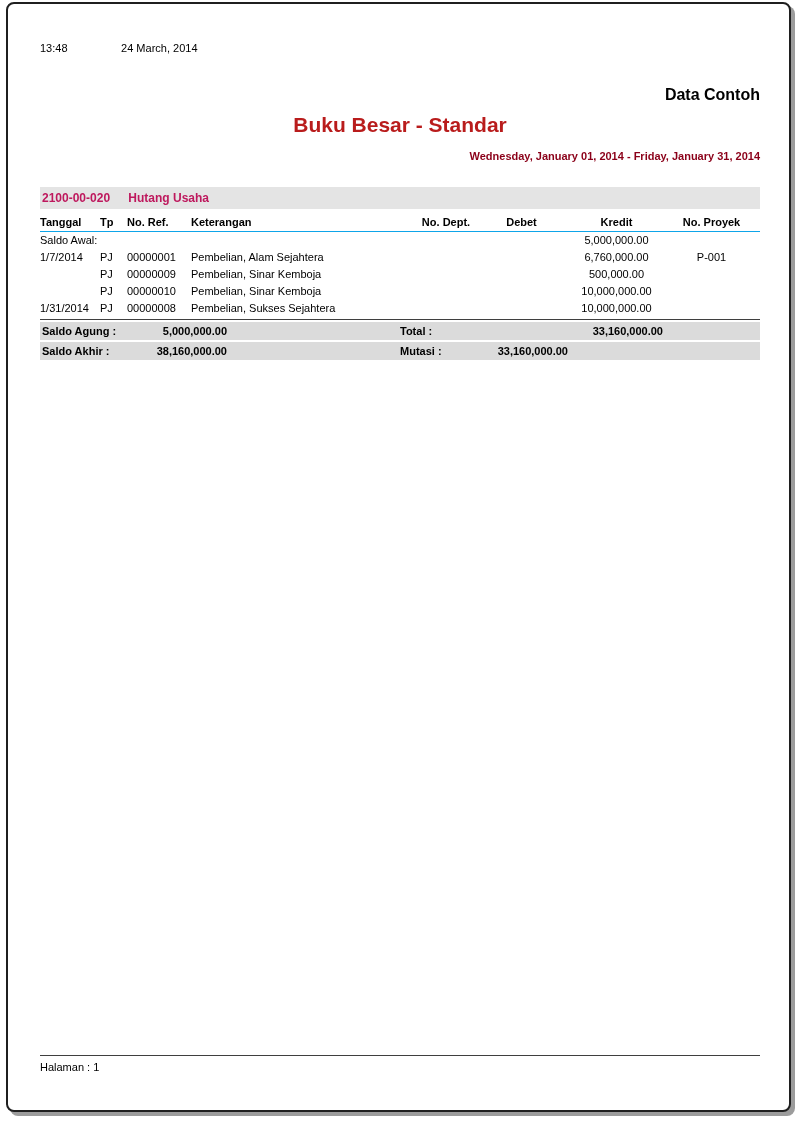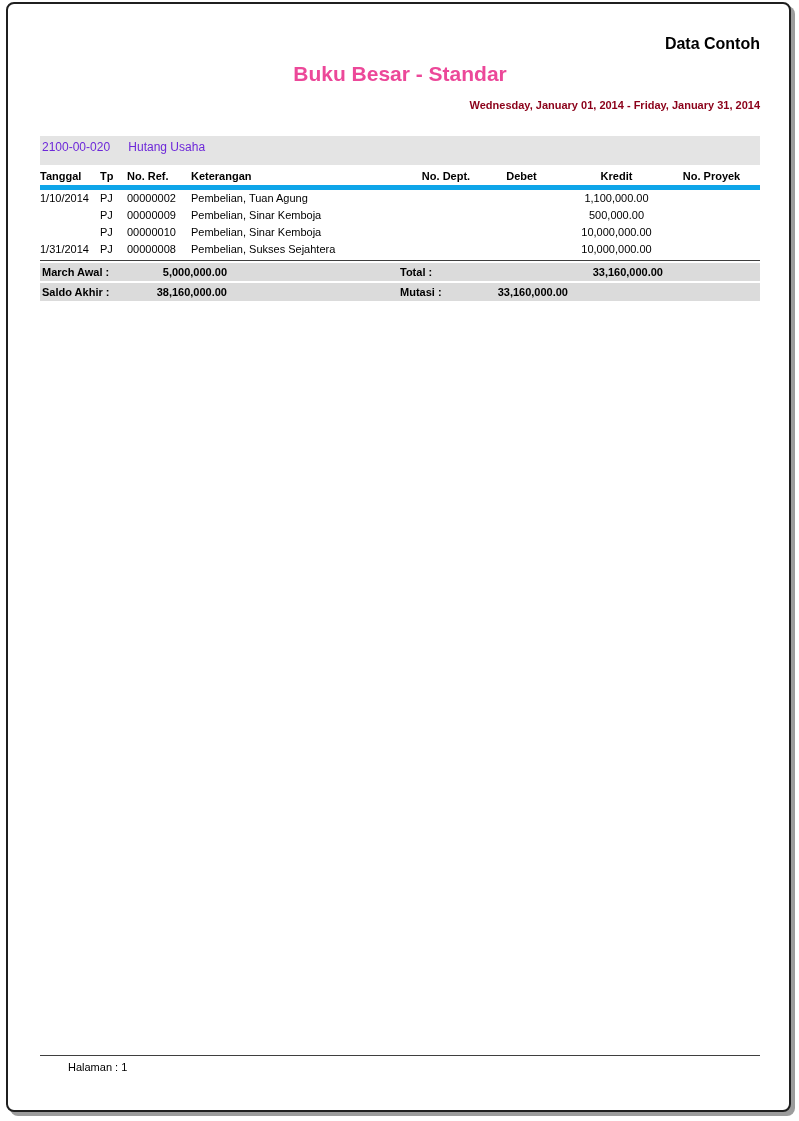--- a/index.html
+++ b/index.html
@@ -9,63 +9,67 @@
     position:absolute; left:6px; top:2px; width:785px; height:1110px;
     background:#fff; border:2px solid #1f1f1f; border-radius:8px;
     box-shadow:4px 4px 0 0 #9c9c9c; overflow:hidden;
   }
   .content { margin-left:32px; width:720px; }
 
   .meta-row { margin-top:38px; font-size:11px; line-height:13px; }
   .meta-time { display:inline-block; width:78px; }
 
   .company { margin-top:30px; text-align:right; font-size:16px; font-weight:bold; line-height:20px; }
-  .title   { margin-top:6px;  text-align:center; font-size:21px; font-weight:bold; line-height:28px; color:#ec4899; }
+  .title   { margin-top:6px;  text-align:center; font-size:21px; font-weight:bold; line-height:28px; color:#b91c1c; }
   .period  { margin-top:10px; text-align:right; font-size:11px; font-weight:bold; line-height:14px; color:#8B0019; }
 
-  .account-band { margin-top:24px; height:29px; line-height:22px; background:#E4E4E4;
-    font-size:12px; font-weight:normal; color:#6d28d9; }
+  .account-band { margin-top:24px; height:22px; line-height:22px; background:#E4E4E4;
+    font-size:12px; font-weight:bold; color:#be185d; }
   .account-band .code { display:inline-block; margin-left:2px; width:83px; }
 
   table.ledger { margin-top:3px; width:720px; table-layout:fixed; border-collapse:collapse;
     font-size:11px; }
   table.ledger col.c-tanggal  { width:60px; }
   table.ledger col.c-tp       { width:27px; }
   table.ledger col.c-noref    { width:64px; }
   table.ledger col.c-ket      { width:228px; }
   table.ledger col.c-nodept   { width:57px; }
   table.ledger col.c-debet    { width:94px; }
   table.ledger col.c-kredit   { width:96px; }
   table.ledger col.c-proyek   { width:94px; }
   table.ledger th { font-weight:bold; height:19px; vertical-align:bottom; padding-bottom:3px;
-    border-bottom:5px solid #0ea5e9; white-space:nowrap; }
+    border-bottom:1px solid #0ea5e9; white-space:nowrap; }
   table.ledger td { height:17px; line-height:17px; white-space:nowrap; overflow:hidden; }
   .l { text-align:left; }
   .r { text-align:center; padding-right:3px; }
 
   .sum-sep { width:720px; height:1px; background:#3f3f3f; margin-top:2px; }
   .sum-band { position:relative; width:720px; height:18px; line-height:18px;
     background:#DBDBDB; font-size:11px; font-weight:bold; margin-top:2px; }
   .sum-band span { position:absolute; top:0; height:18px; }
   .s-lbl-left  { left:2px; }
   .s-val-left  { left:0; width:187px; text-align:right; }
   .s-lbl-mid   { left:360px; }
   .s-val-kredit{ left:380px; width:243px; text-align:right; }
   .s-val-debet { left:380px; width:148px; text-align:right; }
 
   .footer { position:absolute; left:32px; top:1051px; width:720px; }
   .footer-line { height:1px; background:#3f3f3f; }
-  .footer-text { margin-top:5px; font-size:11px; line-height:13px;margin-left:28px; }
+  .footer-text { margin-top:5px; font-size:11px; line-height:13px; }
 </style>
 </head>
 <body>
 
 <div class="page">
   <div class="content">
 
+    <div class="meta-row">
+      <span class="meta-time">13:48</span>
+      <span>24 March, 2014</span>
+    </div>
 
     <div class="company">Data Contoh</div>
     <div class="title">Buku Besar - Standar</div>
     <div class="period">Wednesday, January 01, 2014 - Friday, January 31, 2014</div>
 
     <div class="account-band">
       <span class="code">2100-00-020</span>
       <span>Hutang Usaha</span>
     </div>
 
@@ -87,28 +91,35 @@
           <th class="l">No. Ref.</th>
           <th class="l">Keterangan</th>
           <th class="r">No. Dept.</th>
           <th class="r">Debet</th>
           <th class="r">Kredit</th>
           <th class="r">No. Proyek</th>
         </tr>
       </thead>
       <tbody>
         <tr>
-          <td class="l">1/10/2014</td>
-          <td class="l">PJ</td>
-          <td class="l">00000002</td>
-          <td class="l">Pembelian, Tuan Agung</td>
+          <td class="l" colspan="4">Saldo Awal:</td>
           <td class="r"></td>
           <td class="r"></td>
-          <td class="r">1,100,000.00</td>
+          <td class="r">5,000,000.00</td>
           <td class="r"></td>
+        </tr>
+        <tr>
+          <td class="l">1/7/2014</td>
+          <td class="l">PJ</td>
+          <td class="l">00000001</td>
+          <td class="l">Pembelian, Alam Sejahtera</td>
+          <td class="r"></td>
+          <td class="r"></td>
+          <td class="r">6,760,000.00</td>
+          <td class="r">P-001</td>
         </tr>
         <tr>
           <td class="l"></td>
           <td class="l">PJ</td>
           <td class="l">00000009</td>
           <td class="l">Pembelian, Sinar Kemboja</td>
           <td class="r"></td>
           <td class="r"></td>
           <td class="r">500,000.00</td>
           <td class="r"></td>
@@ -132,21 +143,21 @@
           <td class="r"></td>
           <td class="r">10,000,000.00</td>
           <td class="r"></td>
         </tr>
       </tbody>
     </table>
 
     <div class="sum-sep"></div>
 
     <div class="sum-band">
-      <span class="s-lbl-left">March Awal :</span>
+      <span class="s-lbl-left">Saldo Agung :</span>
       <span class="s-val-left">5,000,000.00</span>
       <span class="s-lbl-mid">Total :</span>
       <span class="s-val-kredit">33,160,000.00</span>
     </div>
 
     <div class="sum-band">
       <span class="s-lbl-left">Saldo Akhir :</span>
       <span class="s-val-left">38,160,000.00</span>
       <span class="s-lbl-mid">Mutasi :</span>
       <span class="s-val-debet">33,160,000.00</span>

